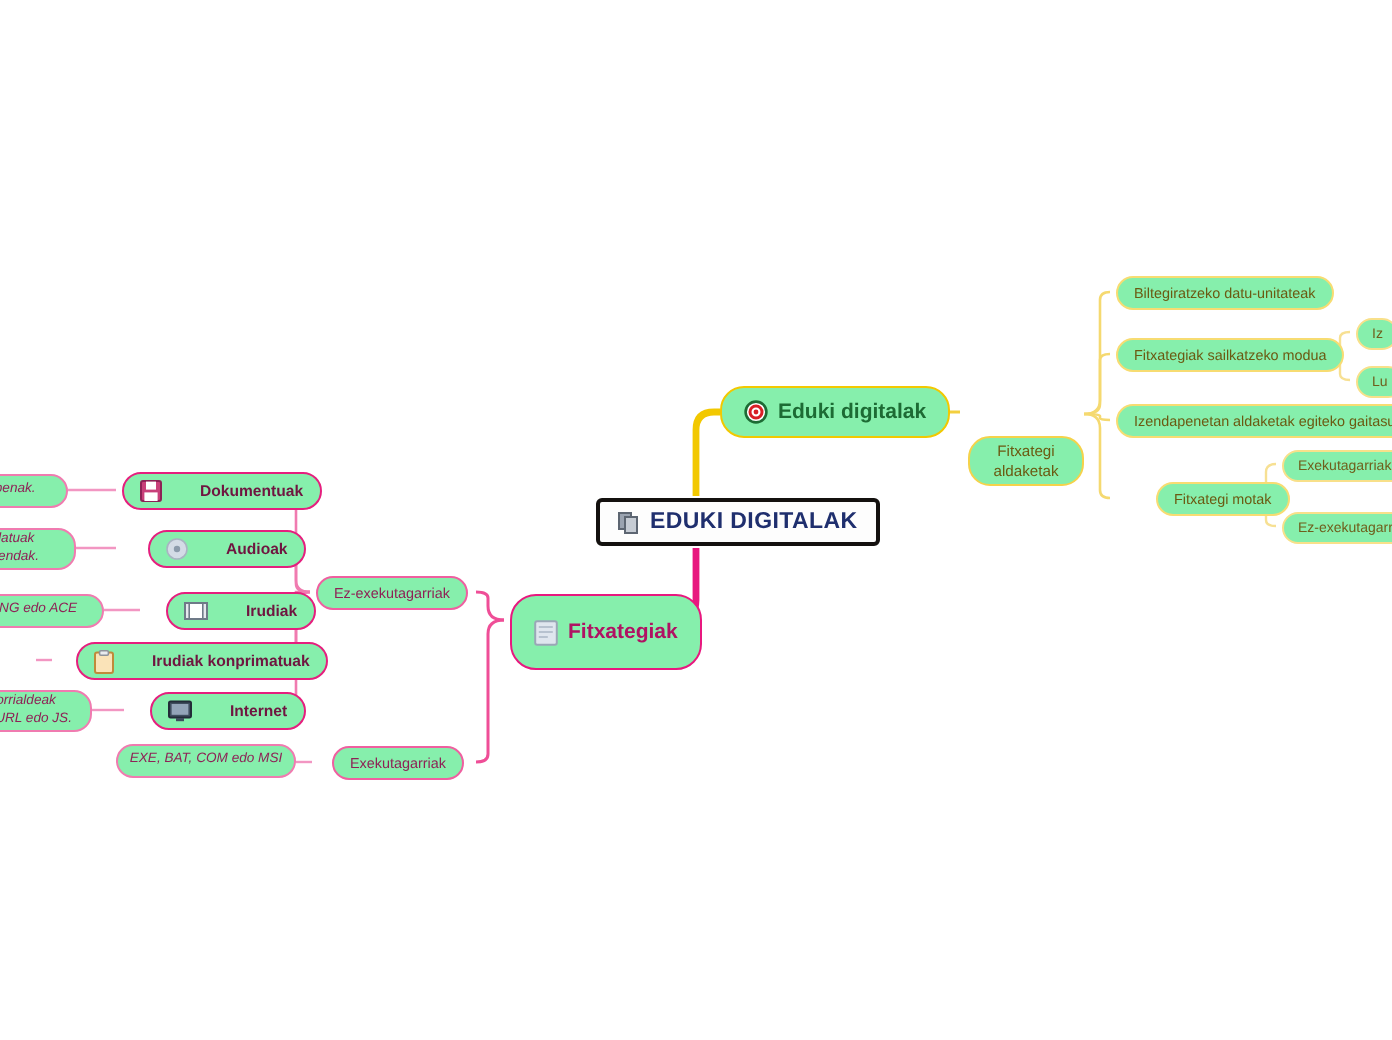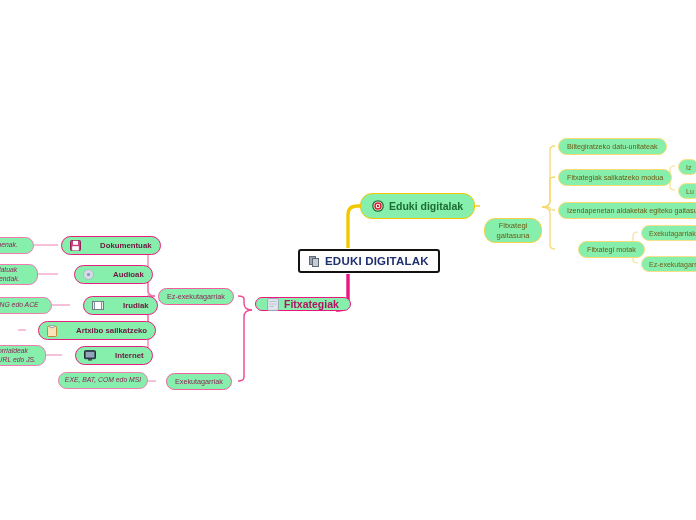--- a/index.html
+++ b/index.html
@@ -87,21 +87,21 @@
     padding: 0 7px;
     color: #6f5f1c;
     font-size: 7px;
     height: 16px;
   }
 
   
   .p-main {
     border: 1.8px solid #e8187f;
     border-radius: 13px;
-    height: 14px;
+    height: 38px;
     padding: 0 11px;
     gap: 5px;
   }
   .p-main .label {
     color: #b01263;
     font-size: 10.5px;
     font-weight: 700;
   }
   .p1 {
     border: 1.3px solid #ef5fa0;
@@ -201,21 +201,21 @@
         <circle cx="6" cy="6" r="5.2" fill="#ffffff" stroke="#1d6b34" stroke-width="1.3"></circle>
         <circle cx="6" cy="6" r="3" fill="#ffffff" stroke="#d81f26" stroke-width="1.5"></circle>
         <circle cx="6" cy="6" r="1.2" fill="#d81f26"></circle>
       </svg>
     </span>
     <span class="label">Eduki digitalak</span>
   </div>
 
   <div class="node y1" style="left:484px; top:195px; width:58px; height:25px;margin-top:23px;">
     <span>Fitxategi</span>
-    <span>gaitasuna</span>
+    <span>aldaketak</span>
   </div>
 
   <div class="node y2" style="left:558px; top:138px;">
     <span>Biltegiratzeko datu-unitateak</span>
   </div>
 
   <div class="node y2" style="left:558px; top:169px;">
     <span>Fitxategiak sailkatzeko modua</span>
   </div>
 
@@ -292,21 +292,21 @@
     <span class="label">Irudiak</span>
   </div>
 
   <div class="node p2" style="left:38px; top:321px;">
     <span class="ico">
       <svg width="10" height="12" viewBox="0 0 10 12">
         <rect x="0.5" y="1.2" width="9" height="10.3" rx="1" fill="#fae3b8" stroke="#c08a3a" stroke-width="1"></rect>
         <rect x="2.8" y="0.4" width="4.4" height="2.2" rx="0.6" fill="#e8ebef" stroke="#8e939a" stroke-width="0.8"></rect>
       </svg>
     </span>
-    <span class="label">Artxibo sailkatzeko</span>
+    <span class="label">Irudiak konprimatuak</span>
   </div>
 
   <div class="node p2" style="left:75px; top:346px;justify-content:space-between;">
     <span class="ico">
       <svg width="12" height="11" viewBox="0 0 12 11">
         <rect x="0.5" y="0.7" width="11" height="8" rx="0.8" fill="#3f4d5e" stroke="#232d39" stroke-width="1"></rect>
         <rect x="1.8" y="2" width="8.4" height="5.4" fill="#93a4b8"></rect>
         <rect x="4" y="9" width="4" height="1.6" fill="#3f4d5e"></rect>
       </svg>
     </span>

